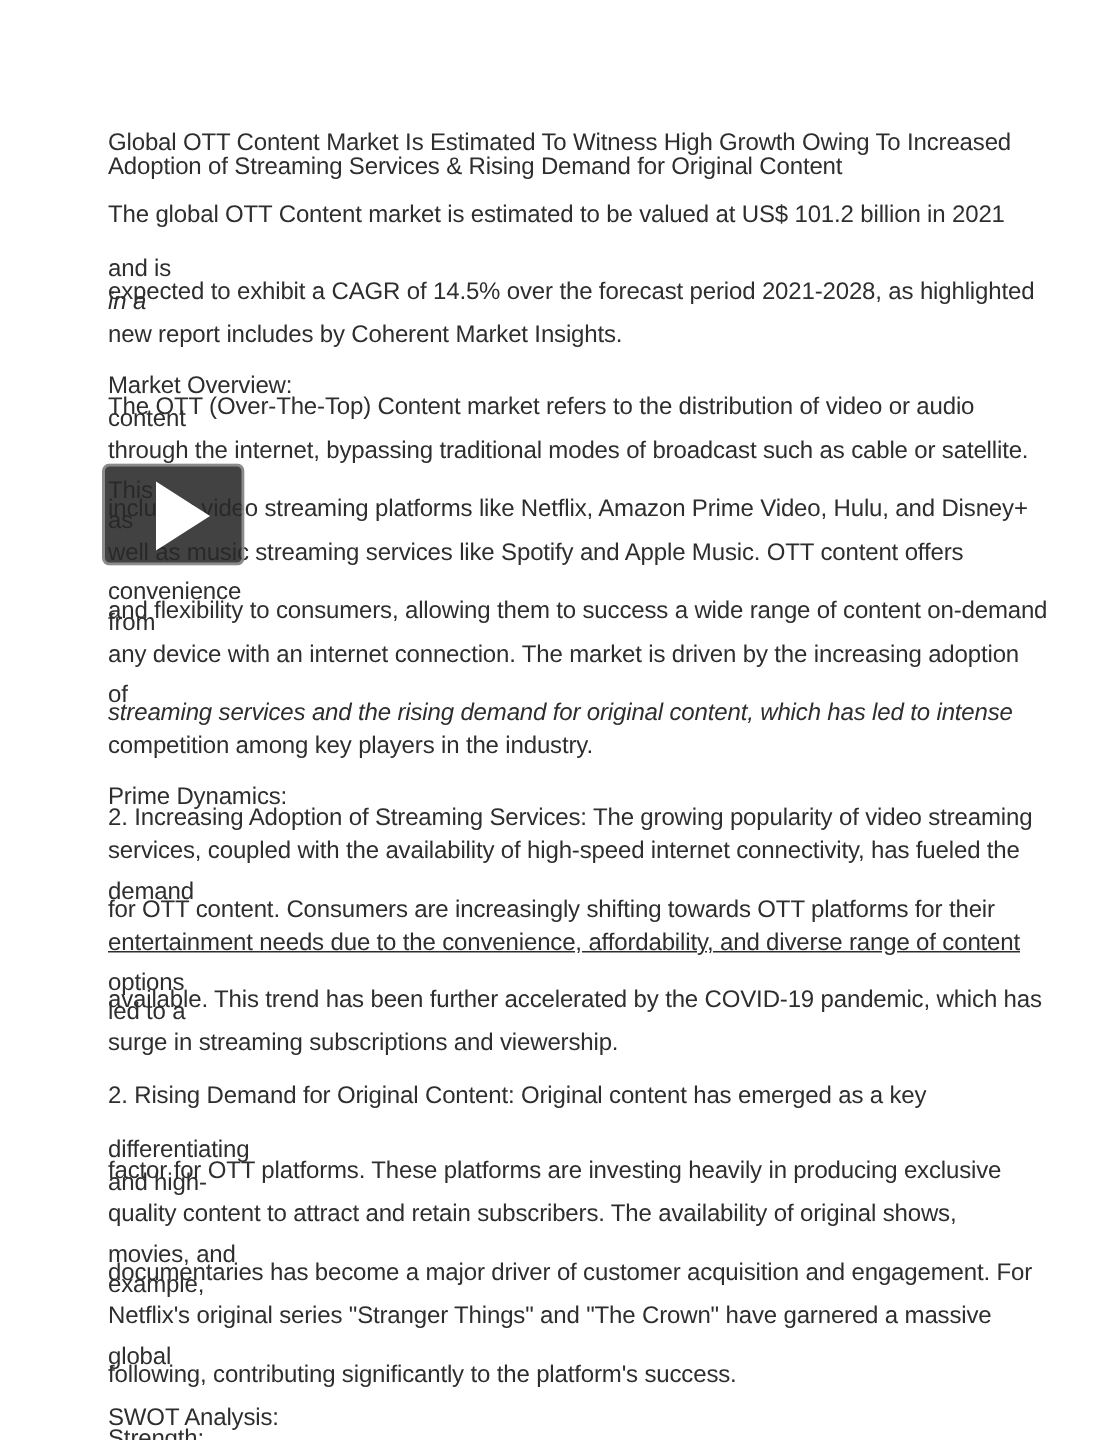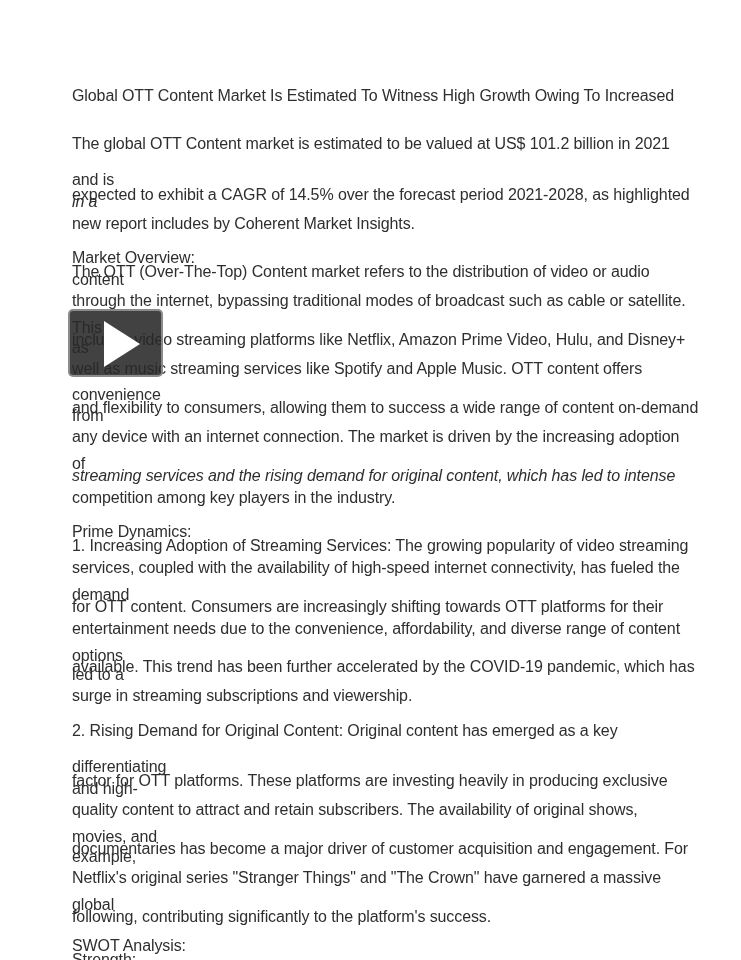--- a/index.html
+++ b/index.html
@@ -49,20 +49,21 @@
     border-top: 23px solid transparent;
     border-bottom: 23px solid transparent;
     border-left: 36px solid #ffffff;
   }
 </style>
 </head>
 <body>
 
 <div class="page">
   <div class="line" style="top:88px">Global OTT Content Market Is Estimated To Witness High Growth Owing To Increased</div>
+  <div class="line" style="top:104px">Adoption of Streaming Services &amp; Rising Demand  for Original Content</div>
 
   <div id="body-lines">
       <div class="line" style="top: 136px;">The global  OTT Content market  is estimated to be valued at US$ 101.2  billion in 2021</div>
       <div class="line" style="top: 172px;">and is</div>
       <div class="line" style="top: 187px;">expected to exhibit a CAGR of 14.5%  over the forecast period 2021-2028,  as highlighted</div>
       <div class="line" style="top: 194px; font-style: italic;">in a</div>
       <div class="line" style="top: 216px;">new report includes by Coherent Market  Insights.</div>
       <div class="line" style="top: 250px;">Market Overview:</div>
       <div class="line" style="top: 264px;">The OTT (Over-The-Top) Content market  refers to the distribution of video or audio</div>
       <div class="line" style="top: 272px;">content</div>
@@ -72,25 +73,25 @@
       <div class="line" style="top: 340px;">as</div>
       <div class="line" style="top: 361px;">well as music streaming services like Spotify and Apple Music. OTT content offers</div>
       <div class="line" style="top: 387px;">convenience</div>
       <div class="line" style="top: 400px;">and flexibility to consumers, allowing them to success a wide range  of content on-demand</div>
       <div class="line" style="top: 408px;">from</div>
       <div class="line" style="top: 429px;">any device with an internet connection. The market  is driven by the increasing adoption</div>
       <div class="line" style="top: 456px;">of</div>
       <div class="line" style="top: 468px; font-style: italic;">streaming services and the rising demand  for original content, which has led to intense</div>
       <div class="line" style="top: 490px;">competition among key players in the industry.</div>
       <div class="line" style="top: 524px;">Prime Dynamics:</div>
-      <div class="line" style="top: 538px;">1. Increasing Adoption of Streaming Services: The growing popularity of video streaming</div>
+      <div class="line" style="top: 538px;">2. Increasing Adoption of Streaming Services: The growing popularity of video streaming</div>
       <div class="line" style="top: 560px;">services, coupled with the availability of high-speed internet connectivity, has fueled the</div>
       <div class="line" style="top: 587px;">demand</div>
       <div class="line" style="top: 599px;">for OTT content. Consumers are increasingly shifting towards OTT platforms for their</div>
-      <div class="line" style="top: 621px;">entertainment needs due to the convenience, affordability, and diverse range  of content</div>
+      <div class="line" style="top: 621px; text-decoration: underline;">entertainment needs due to the convenience, affordability, and diverse range  of content</div>
       <div class="line" style="top: 648px;">options</div>
       <div class="line" style="top: 659px;">available. This trend has been further accelerated  by the COVID-19 pandemic,  which has</div>
       <div class="line" style="top: 667px;">led to a</div>
       <div class="line" style="top: 688px;">surge in streaming subscriptions and  viewership.</div>
       <div class="line" style="top: 723px;">2. Rising Demand  for Original Content: Original content has emerged as a key</div>
       <div class="line" style="top: 759px;">differentiating</div>
       <div class="line" style="top: 773px;">factor for OTT platforms. These platforms are investing heavily in producing exclusive</div>
       <div class="line" style="top: 781px;">and high-</div>
       <div class="line" style="top: 802px;">quality content to attract and retain subscribers. The availability of original shows,</div>
       <div class="line" style="top: 829px;">movies, and</div>

